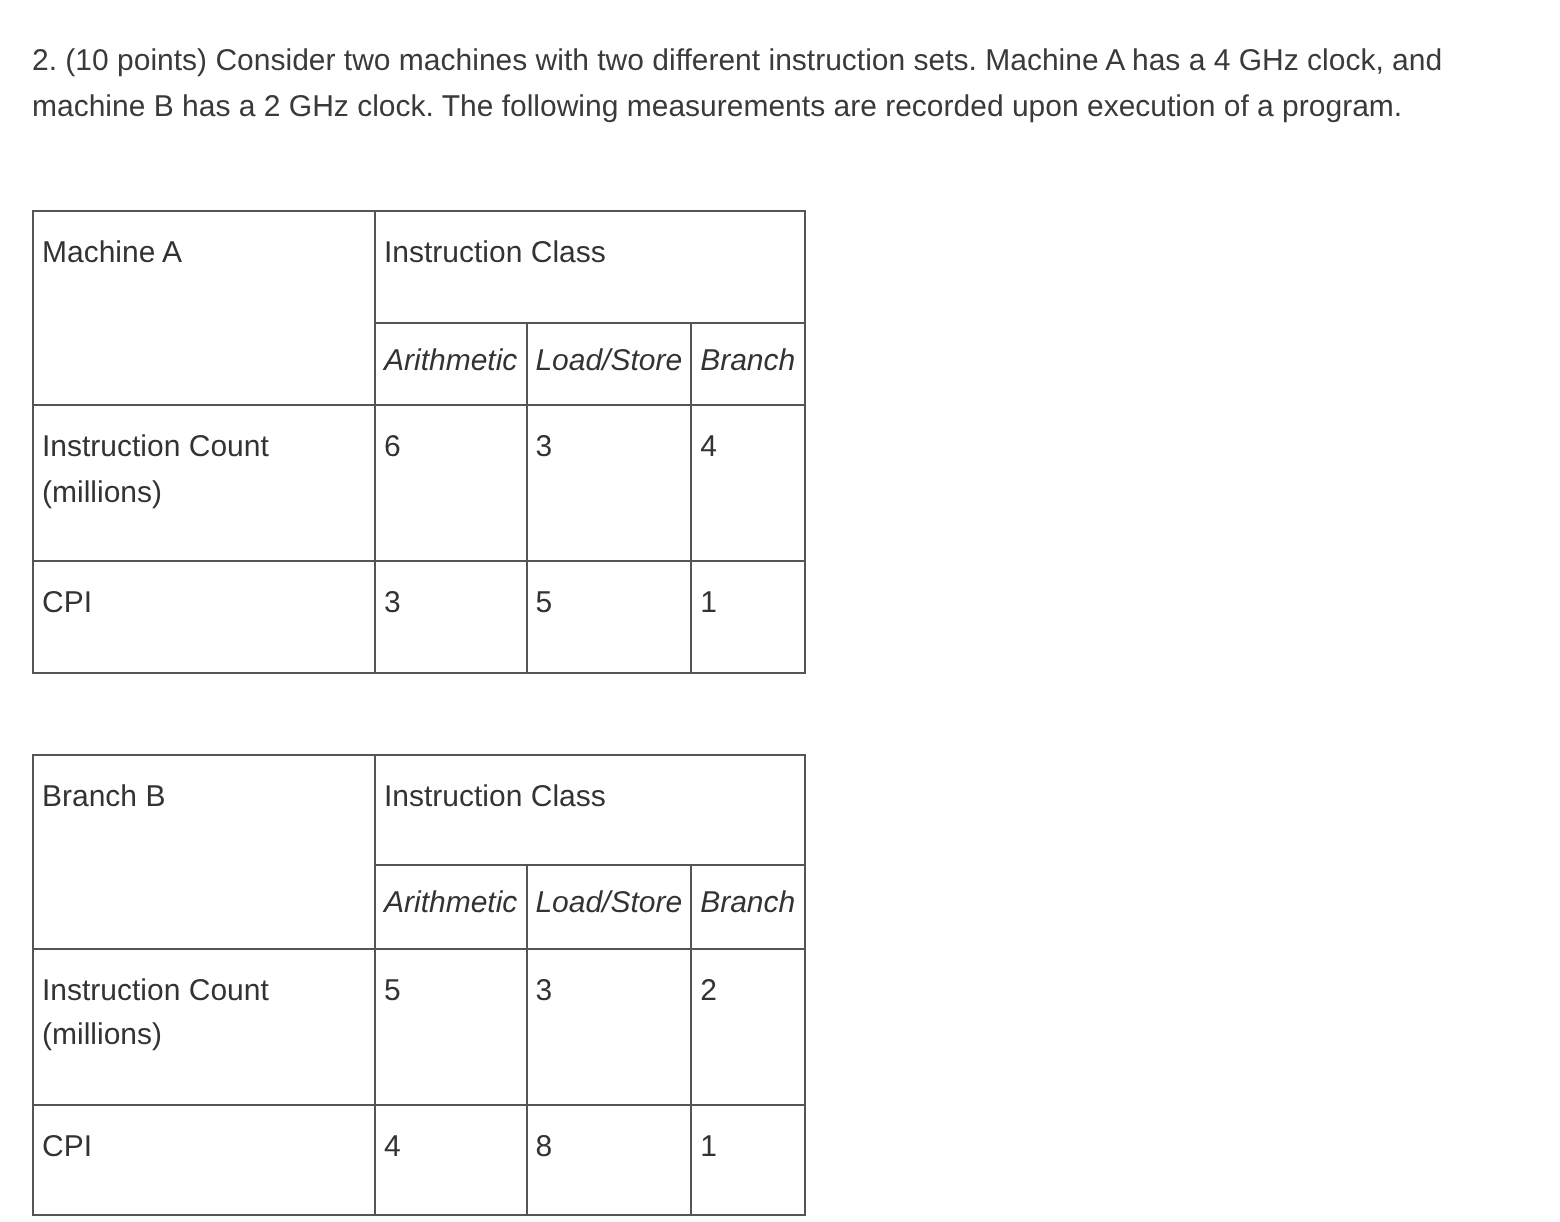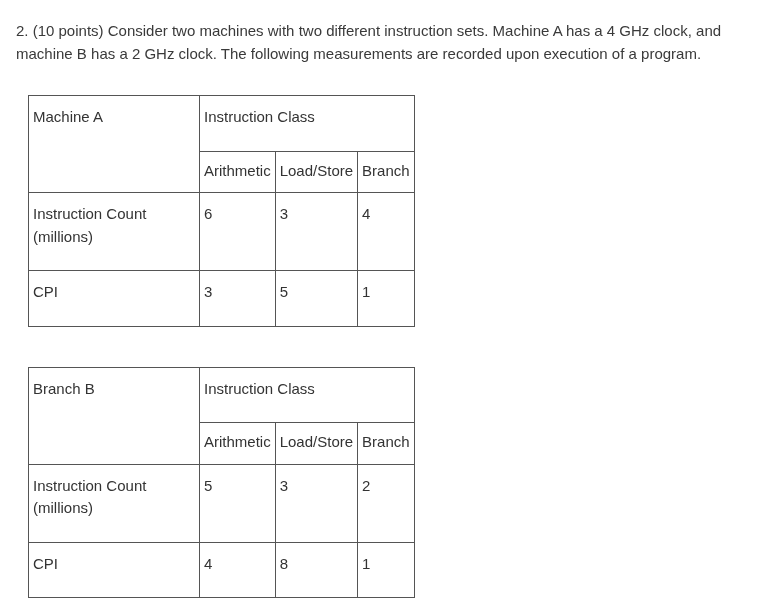--- a/index.html
+++ b/index.html
@@ -8,47 +8,47 @@
     font-family: -apple-system, BlinkMacSystemFont, "Segoe UI", Arial, sans-serif;
     font-size: 15px;
     color: #333;
     background: #fff;
     line-height: 1.5;
     width: 780px;
     box-sizing: border-box;
   }
   .question-text {
     color: #3a3a3a;
-    margin-bottom: 30px;
+    margin-bottom: 40px;
   }
   .qnum {
     display: inline;
   }
   table {
     border-collapse: collapse;
     margin-bottom: 40px;
-    margin-left: 12px;
   }
   td, th {
     border: 1px solid #555;
     padding: 10px 6px 22px 4px;
     text-align: left;
     vertical-align: top;
     font-weight: normal;
     font-size: 15px;
     color: #333;
   }
   .name-cell {
     width: 160px;
   }
   .ic-header {
     width: 76px;
   }
   .subhead td {
     padding: 8px 4px 10px 4px;
+    font-style: italic;
   }
 </style>
 </head>
 <body>
 
 <div class="question-text">
   <span class="qnum">2. (10 points)</span>
   <span>Consider two machines with two different instruction sets. Machine A has a 4 GHz clock, and machine B has a 2 GHz clock. The following measurements are recorded upon execution of a program.</span>
 </div>
 

